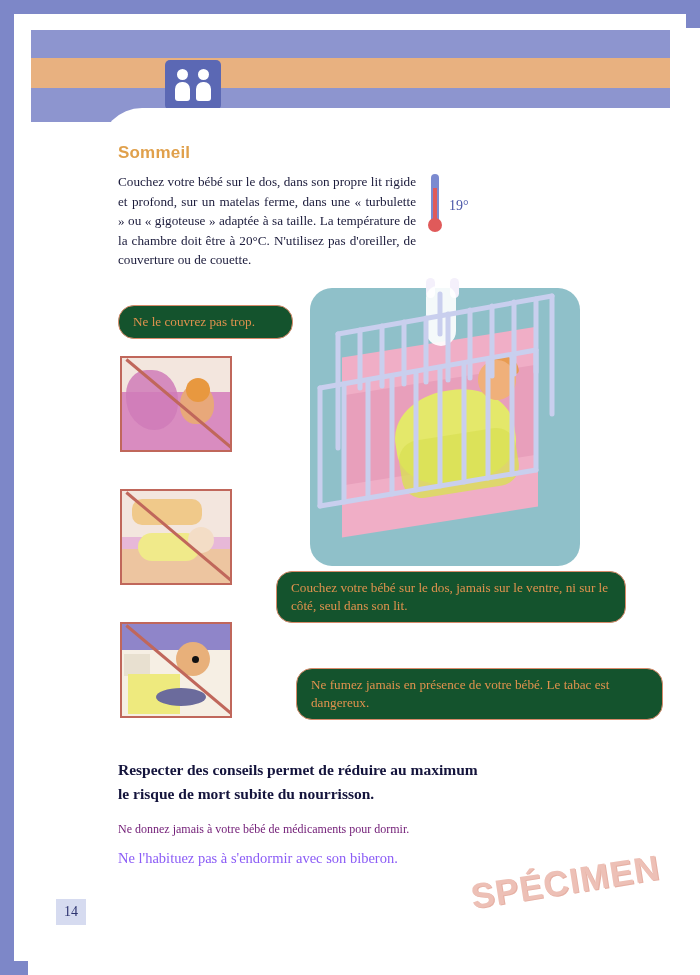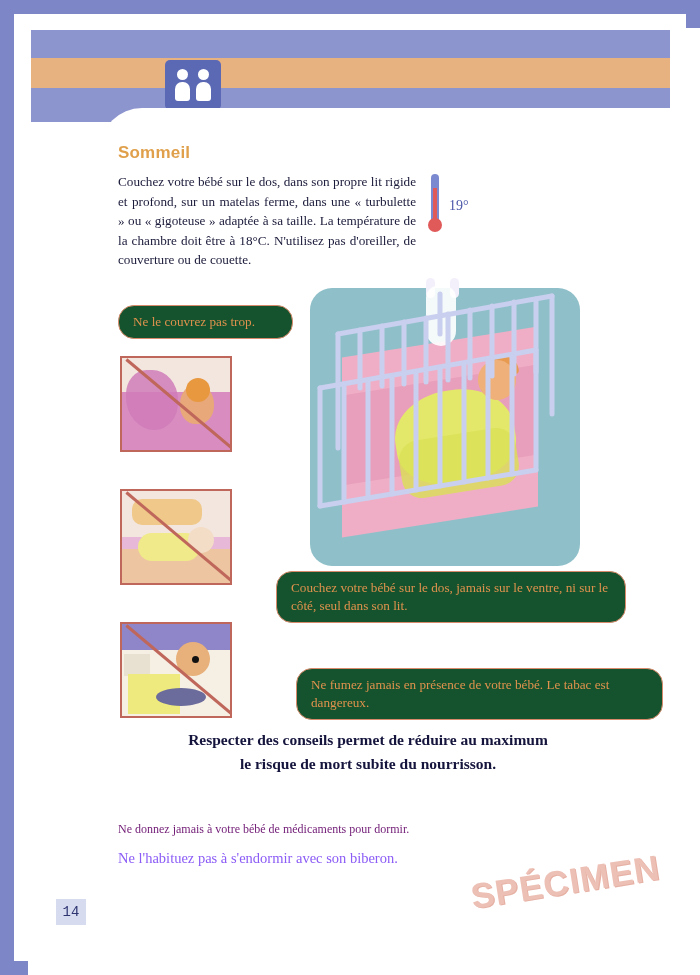--- a/index.html
+++ b/index.html
@@ -299,23 +299,23 @@
   .mobile-ear-l { left: 126px; }
   .mobile-ear-r { left: 150px; }
   .crib-rails {
     position: absolute;
     left: 0; top: 0;
     width: 290px; height: 330px;
   }
 
   .bold-statement {
     position: absolute;
-    left: 118px; top: 728px;
+    left: 118px; top: 758px;
     width: 500px;
-    text-align: center;
+    text-align: left;
     font-family: "Liberation Serif", serif;
     font-weight: bold;
     font-size: 15.5px;
     line-height: 24px;
     color: #14143c;
   }
   .closing-1 {
     position: absolute;
     left: 118px; top: 822px;
     font-family: "Liberation Serif", serif;
@@ -329,21 +329,21 @@
     font-size: 14.5px;
     color: #8b5cf6;
   }
 
   .page-number {
     position: absolute;
     left: 56px; top: 899px;
     width: 30px; height: 26px;
     background: #d6dbf0;
     color: #2d3470;
-    font-family: Liberation Mono, monospace;
+    font-family: Liberation Serif, serif;
     font-size: 14px;
     display: flex;
     align-items: center;
     justify-content: center;
   }
 
   .specimen {
     position: absolute;
     left: 470px; top: 862px;
     font-family: "Liberation Sans", sans-serif;
@@ -371,21 +371,21 @@
         <div class="fig left"></div>
         <div class="fig-head left"></div>
         <div class="fig right"></div>
         <div class="fig-head right"></div>
       </div>
     </div>
   </div>
   <div class="band-cut"></div>
 
   <div class="section-title">Sommeil</div>
-  <div class="body-text">Couchez votre bébé sur le dos, dans son propre lit rigide et profond, sur un matelas ferme, dans une « turbulette » ou « gigoteuse » adaptée à sa taille. La température de la chambre doit être à 18°C. N'utilisez pas d'oreiller, de couverture ou de couette.</div>
+  <div class="body-text">Couchez votre bébé sur le dos, dans son propre lit rigide et profond, sur un matelas ferme, dans une « turbulette » ou « gigoteuse » adaptée à sa taille. La température de la chambre doit être à 20°C. N'utilisez pas d'oreiller, de couverture ou de couette.</div>
 
   <div class="thermo">
     <div class="thermo-stem"></div>
     <div class="thermo-fill"></div>
     <div class="thermo-bulb"></div>
   </div>
   <div class="thermo-label">19°</div>
 
   <div class="crib-wrap">
     <div class="crib-bg"></div>

